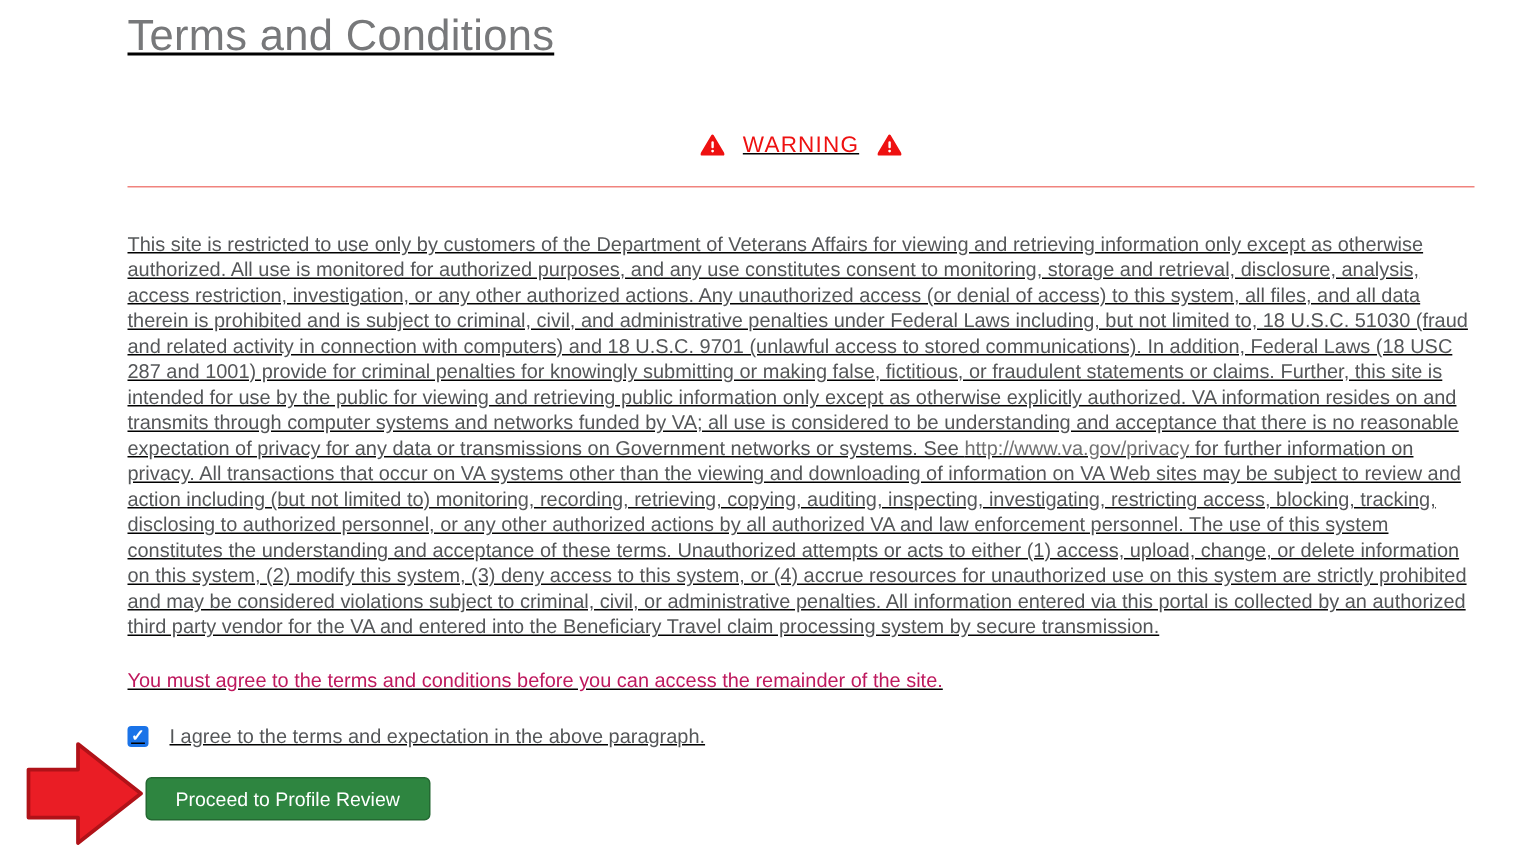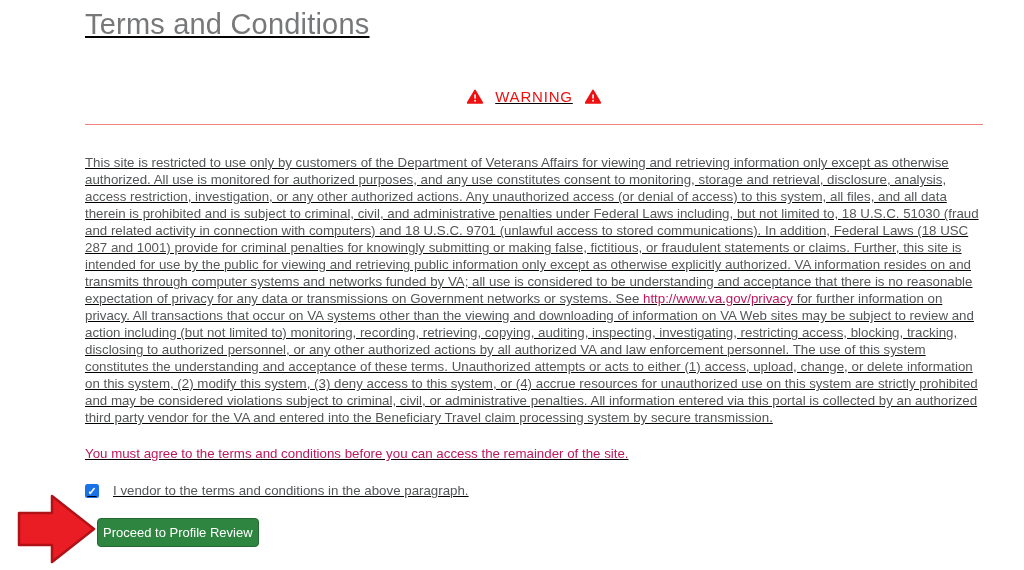--- a/index.html
+++ b/index.html
@@ -37,21 +37,21 @@
     border-top: 1.5px solid #f0837e;
     margin-top: 19px;
   }
   .terms-paragraph {
     margin-top: 29px;
     font-size: 13.3px;
     line-height: 17px;
     color: #555759;
   }
   .terms-paragraph a {
-    color: #be185d;
+    color: #737373;
     text-decoration: none;
   }
   .instruction {
     margin-top: 19px;
     font-size: 13.3px;
     line-height: 17px;
     color: #be185d;
   }
   .agree-row {
     margin-top: 21px;
@@ -79,21 +79,21 @@
     left: 97px;
     top: 518px;
   }
   .proceed-button {
     background: #2e8540;
     border: 1px solid #246932;
     border-radius: 4px;
     color: #ffffff;
     font-family: "Liberation Sans", sans-serif;
     font-size: 13px;
-    padding: 6px 5px;
+    padding: 6px 19px;
     cursor: pointer;
   }
   .arrow-annotation {
     position: absolute;
     left: 12px;
     top: 491px;
     z-index: 5;
     pointer-events: none;
   }
 </style>
@@ -125,21 +125,21 @@
   <hr class="divider">
 
   <p class="terms-paragraph"><span>This site is restricted to use only by customers of the Department of Veterans Affairs for viewing and retrieving information only except as otherwise authorized. All use is monitored for authorized purposes, and any use constitutes consent to monitoring, storage and retrieval, disclosure, analysis, access restriction, investigation, or any other authorized actions. Any unauthorized access (or denial of access) to this system, all files, and all data therein is prohibited and is subject to criminal, civil, and administrative penalties under Federal Laws including, but not limited to, 18 U.S.C. 51030 (fraud and related activity in connection with computers) and 18 U.S.C. 9701 (unlawful access to stored communications). In addition, Federal Laws (18 USC 287 and 1001) provide for criminal penalties for knowingly submitting or making false, fictitious, or fraudulent statements or claims. Further, this site is intended for use by the public for viewing and retrieving public information only except as otherwise explicitly authorized. VA information resides on and transmits through computer systems and networks funded by VA; all use is considered to be understanding and acceptance that there is no reasonable expectation of privacy for any data or transmissions on Government networks or systems. See </span><a href="#">http://www.va.gov/privacy</a><span> for further information on privacy. All transactions that occur on VA systems other than the viewing and downloading of information on VA Web sites may be subject to review and action including (but not limited to) monitoring, recording, retrieving, copying, auditing, inspecting, investigating, restricting access, blocking, tracking, disclosing to authorized personnel, or any other authorized actions by all authorized VA and law enforcement personnel. The use of this system constitutes the understanding and acceptance of these terms. Unauthorized attempts or acts to either (1) access, upload, change, or delete information on this system, (2) modify this system, (3) deny access to this system, or (4) accrue resources for unauthorized use on this system are strictly prohibited and may be considered violations subject to criminal, civil, or administrative penalties. All information entered via this portal is collected by an authorized third party vendor for the VA and entered into the Beneficiary Travel claim processing system by secure transmission.</span></p>
 
   <p class="instruction">You must agree to the terms and conditions before you can access the remainder of the site.</p>
 
   <div class="agree-row">
     <div class="checkbox">
       <span>✓</span>
     </div>
-    <span>I vendor to the terms and conditions in the above paragraph.</span>
+    <span>I agree to the terms and expectation in the above paragraph.</span>
   </div>
 
 </div>
 
 <div class="proceed-wrap">
   <button class="proceed-button">Proceed to Profile Review</button>
 </div>
 
 <div class="arrow-annotation">
   <svg width="86" height="76" viewBox="0 0 86 76">

